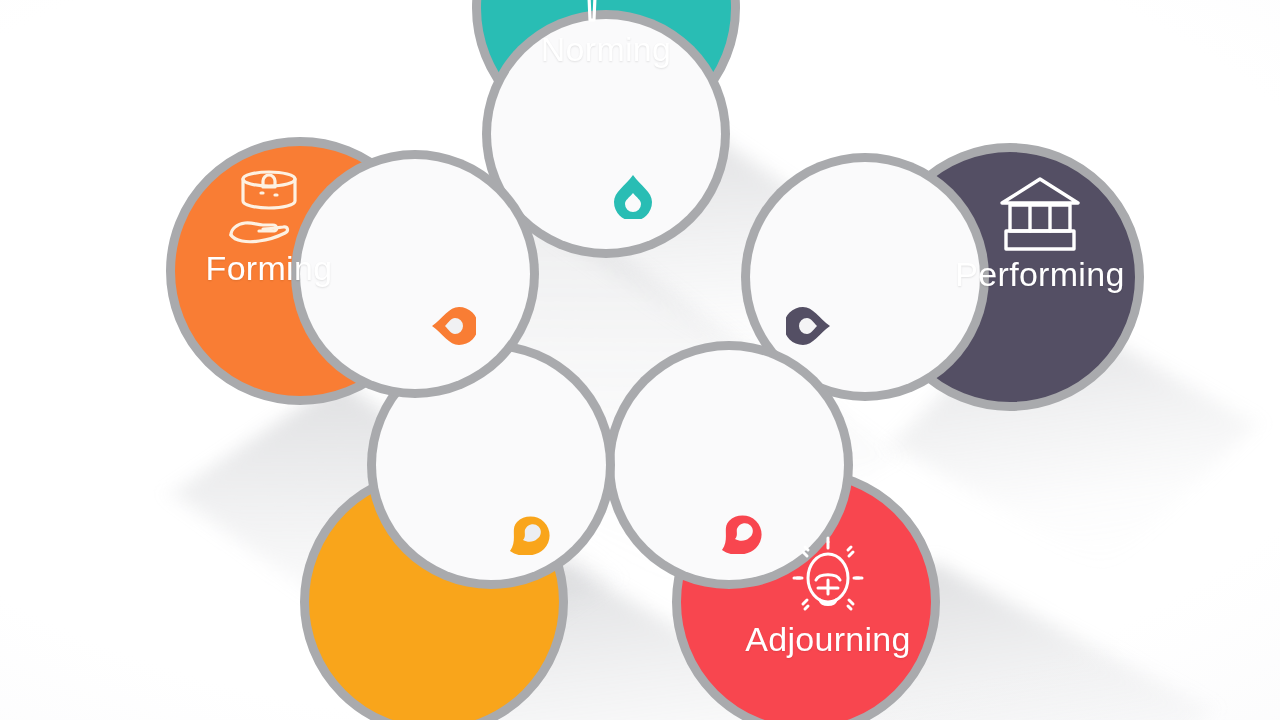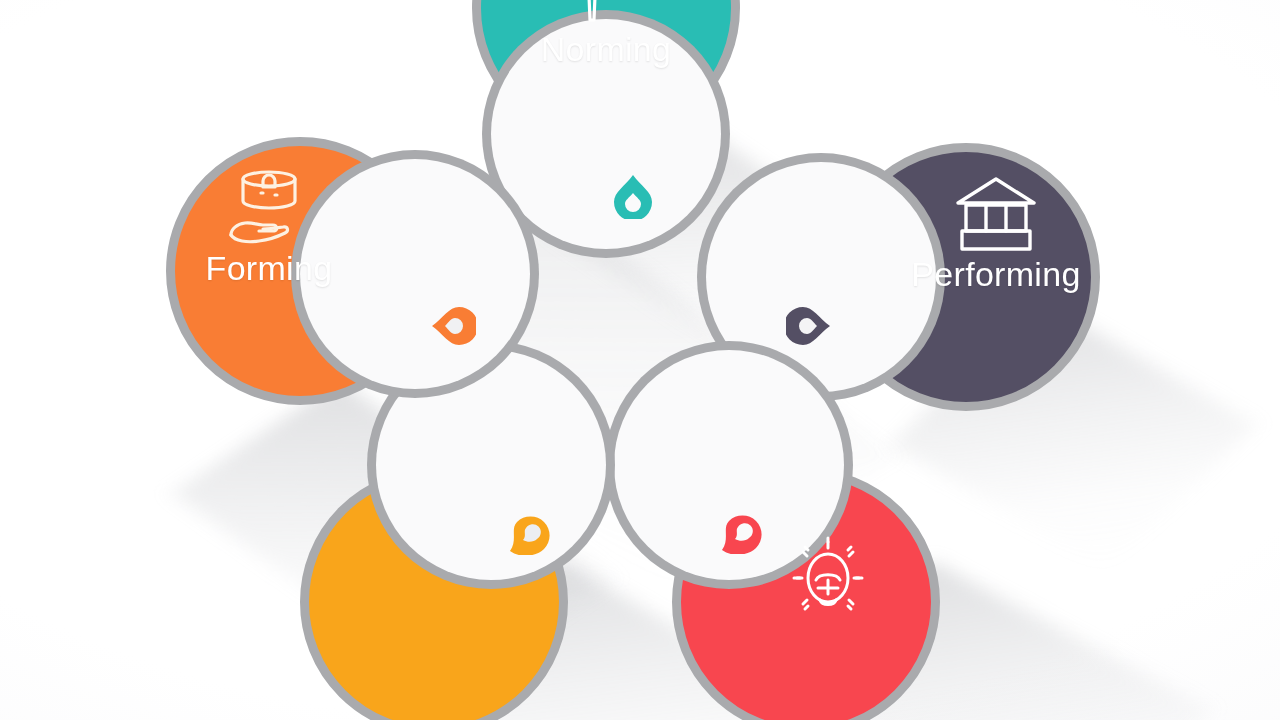--- a/index.html
+++ b/index.html
@@ -67,21 +67,21 @@
     text-shadow:0 1px 2px rgba(0,0,0,.10);
   }
   .petal .icon { width:92px; height:84px; display:block; }
   .petal .icon svg { width:100%; height:100%; display:block; }
 
   
   #petal-norming    { left:472px;  top:-126px; --c:#29bdb4; }
   #petal-norming    .bite { left:19px;  top:145px; }
   #petal-norming    .content { left:0; right:0; top:72px; }
 
-  #petal-performing { left:832px;  top:143px;  --c:#544f64; }
+  #petal-performing { left:876px;  top:143px;  --c:#544f64; }
   #petal-performing .bite { left:-126px; top:19px; }
   #petal-performing .content { left:60px; right:0; top:28px; }
 
   #petal-adjourning { left:672px;  top:468px;  --c:#f8464f; }
   #petal-adjourning .bite { left:-58px; top:-118px; }
   #petal-adjourning .content { left:44px; right:0; top:68px; }
 
   #petal-storming   { left:300px;  top:468px;  --c:#f9a51b; }
   #petal-storming   .bite { left:76px; top:-118px; }
   #petal-storming   .content { left:0; right:42px; top:68px; }
@@ -158,20 +158,21 @@
       <span class="icon">
         <svg viewBox="0 0 92 84" fill="none" stroke="#ffffff" stroke-width="3" stroke-linecap="round" stroke-linejoin="round">
           <ellipse cx="46" cy="42" rx="20" ry="24"></ellipse>
           <path d="M34 44c3-7 21-7 24 0"></path>
           <path d="M36 52h20M46 44v14"></path>
           <path d="M38 64c2 6 14 6 16 0"></path>
           <path d="M46 6v-4M66 14l3-3M26 14l-3-3M72 42h5M15 42h5M66 70l3 3M26 70l-3 3"></path>
           <path d="M46 12v-6M67 20l4-4M25 20l-4-4M74 42h6M12 42h6M67 64l4 4M25 64l-4 4"></path>
         </svg>
       </span>
+      <span class="label">Adjourning</span>
     </div>
   </div>
 
   <div class="petal" id="petal-storming">
     <div class="disc"></div>
     <div class="bite"></div>
   </div>
 
   <div class="petal" id="petal-forming">
     <div class="disc"></div>

